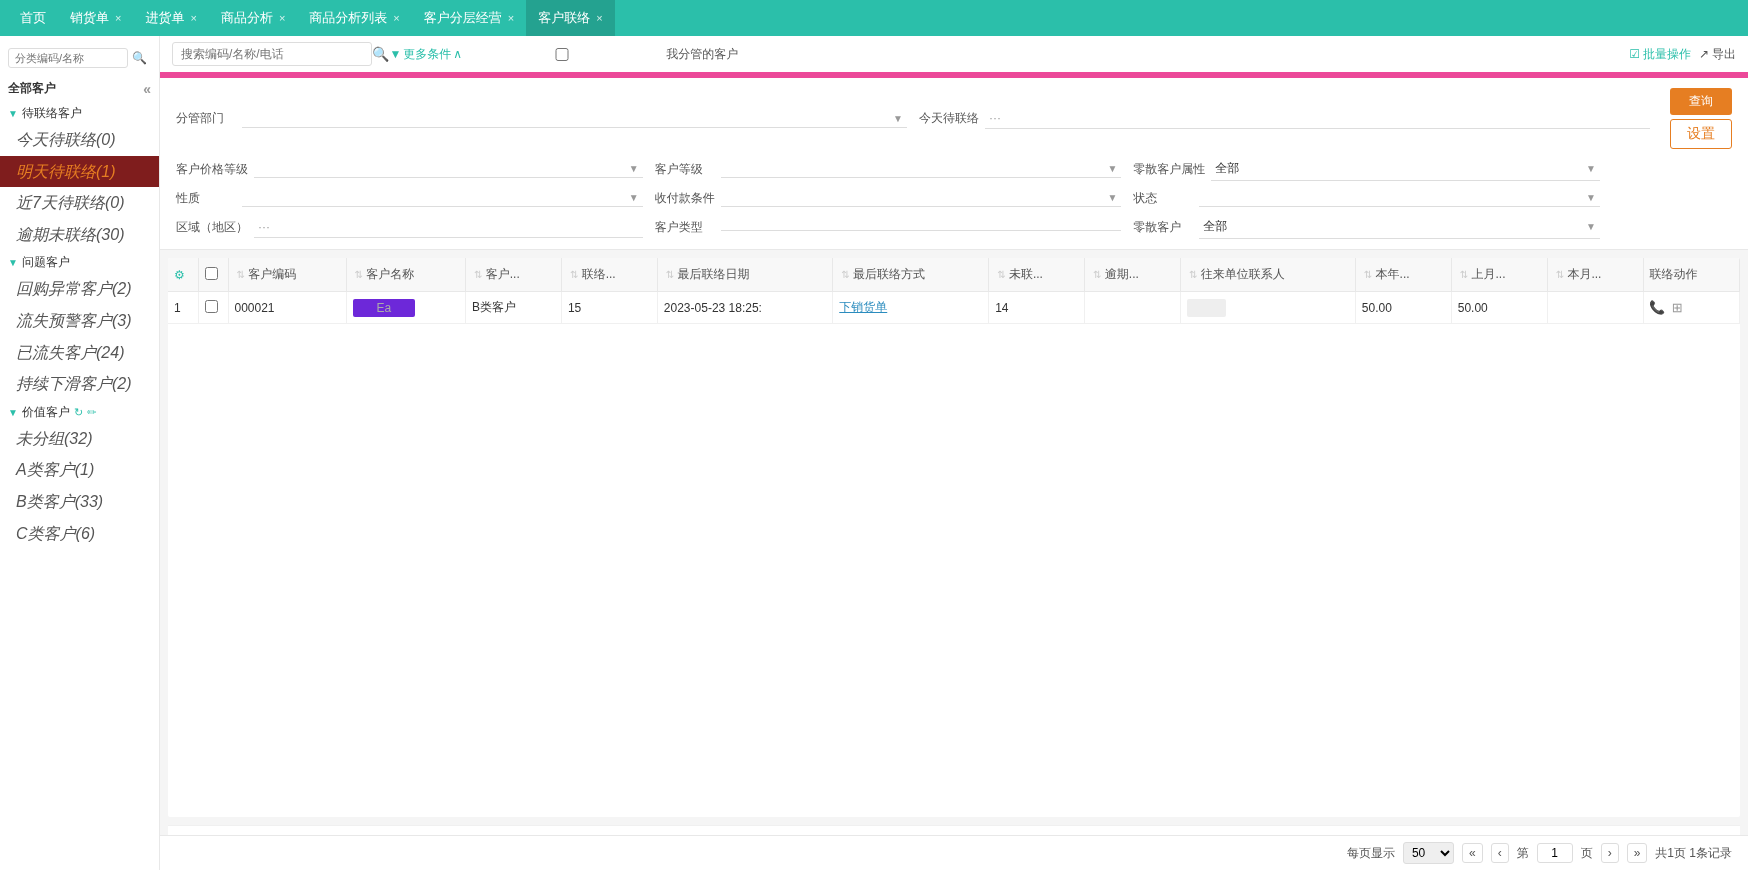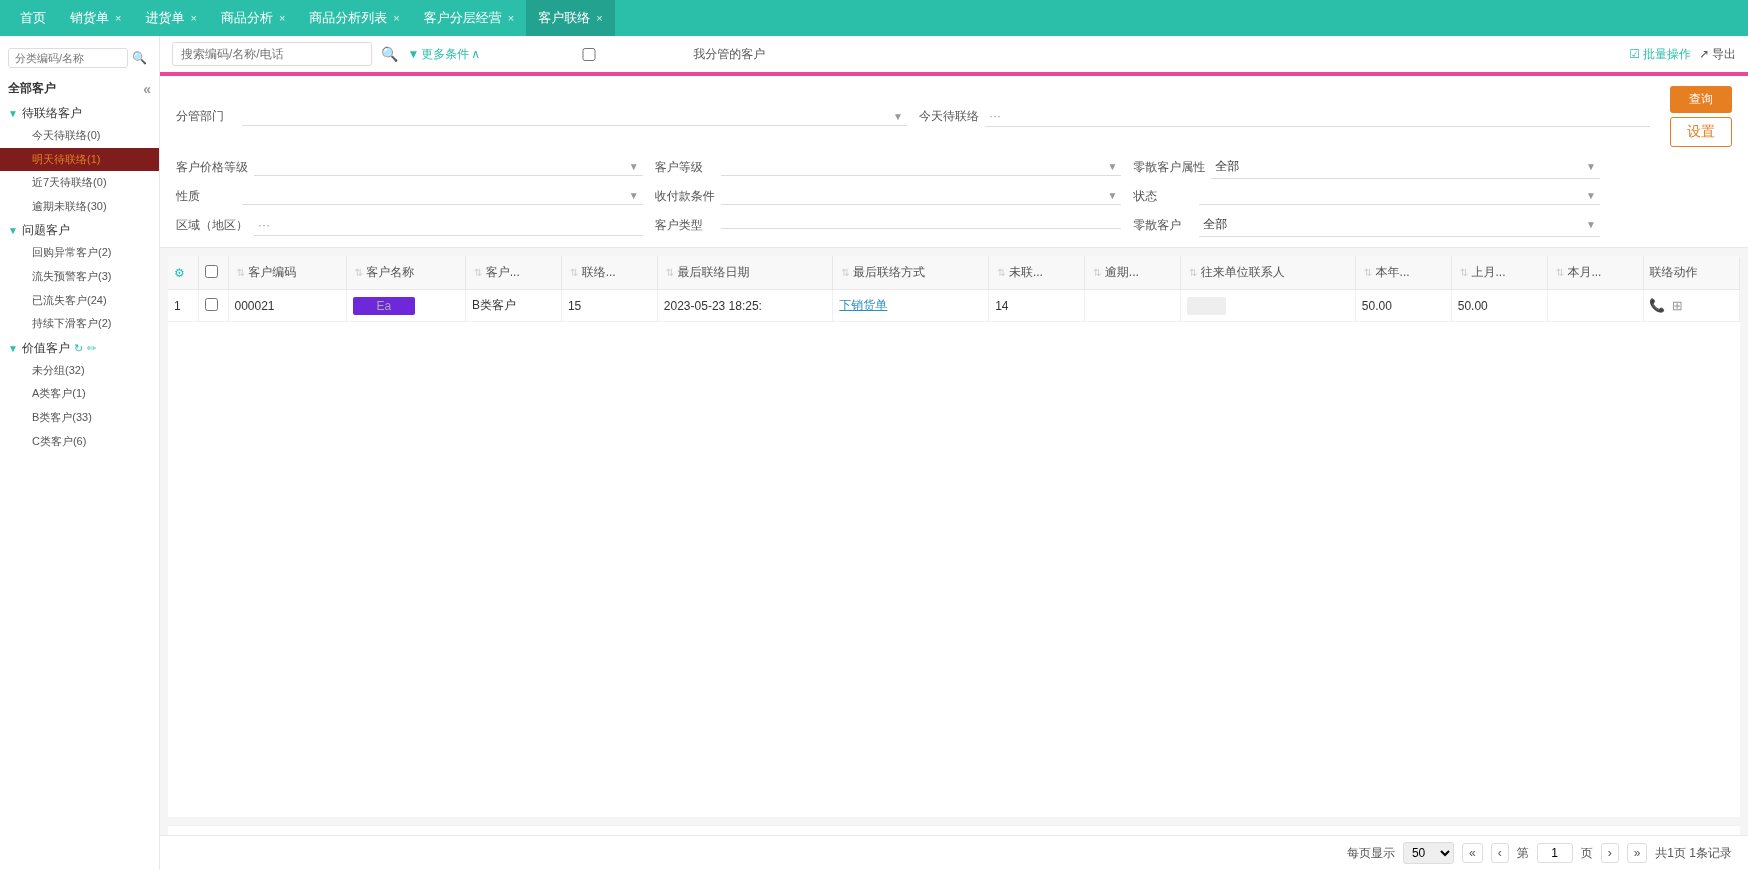--- a/index.html
+++ b/index.html
@@ -77,45 +77,46 @@
     .sidebar-section-header .collapse-icon { cursor: pointer; color: #999; font-size: 14px; }
     .sidebar-group-label {
       padding: 4px 8px 2px 8px;
       color: #333;
       font-size: 12px;
       display: flex;
       align-items: center;
     }
     .sidebar-group-label .arrow { font-size: 10px; margin-right: 4px; color: #2bbfaa; }
     .sidebar-item {
-      padding: 3px 8px 3px 32px;
+      padding: 3px 8px 3px 16px;
       cursor: pointer;
       color: #555;
-      font-size: 11px;
+      font-size: 16px;
       line-height: 1.6;
+      font-style: italic;
     }
     .sidebar-item.active { background: #7f1d1d; color: #e67e22; }
 
     
     .content-area {
       flex: 1;
       display: flex;
       flex-direction: column;
       overflow: hidden;
       background: #f5f5f5;
     }
 
     
     .toolbar {
       background: #fff;
       padding: 6px 12px;
       display: flex;
       align-items: center;
-      border-bottom: 4px solid #ec4899;
-      gap: 9px;
+      border-bottom: 6px solid #ec4899;
+      gap: 0;
     }
     .toolbar input {
       border: 1px solid #ddd;
       border-radius: 3px;
       padding: 4px 8px;
       font-size: 12px;
       width: 200px;
       outline: none;
     }
     .toolbar .search-btn {

